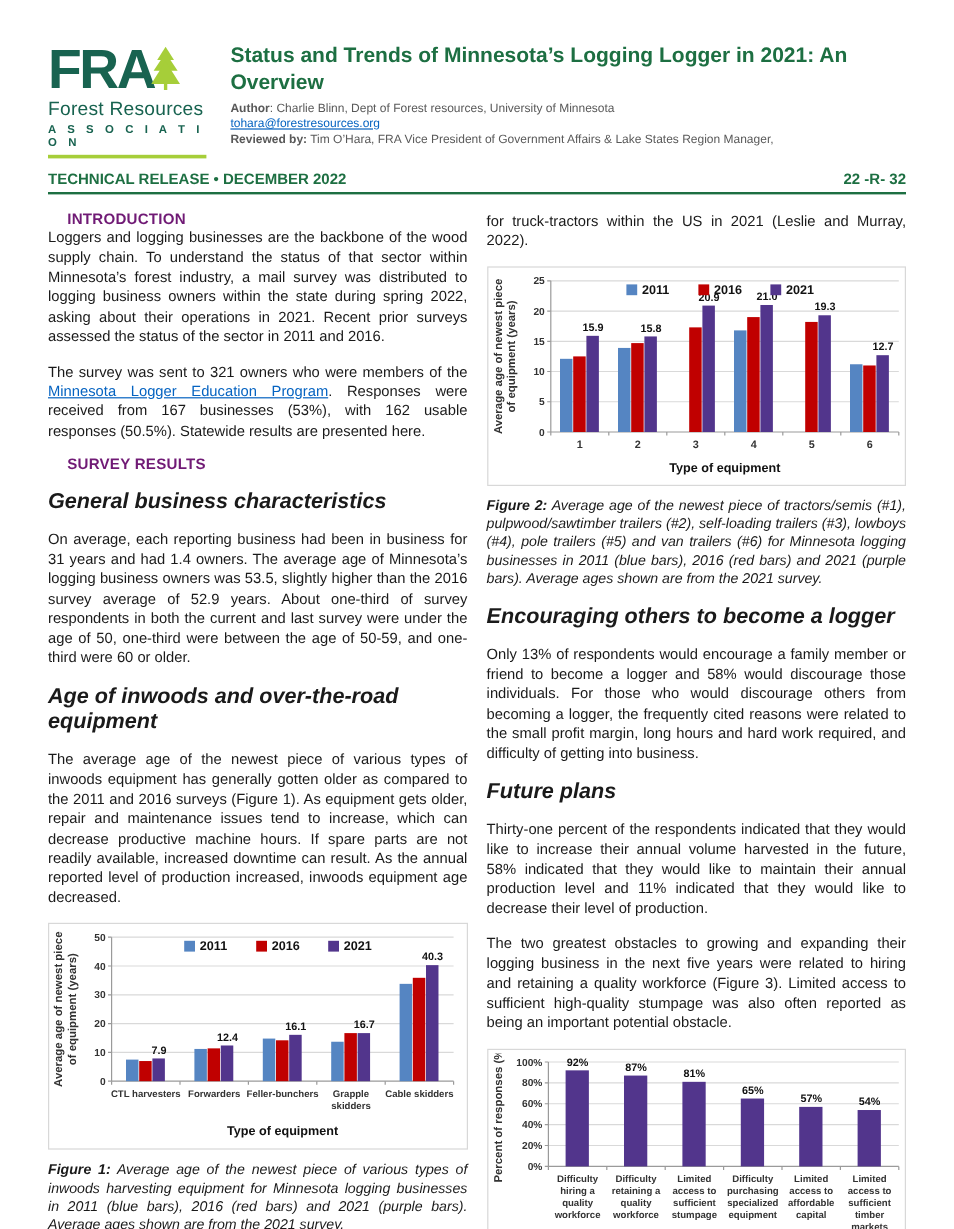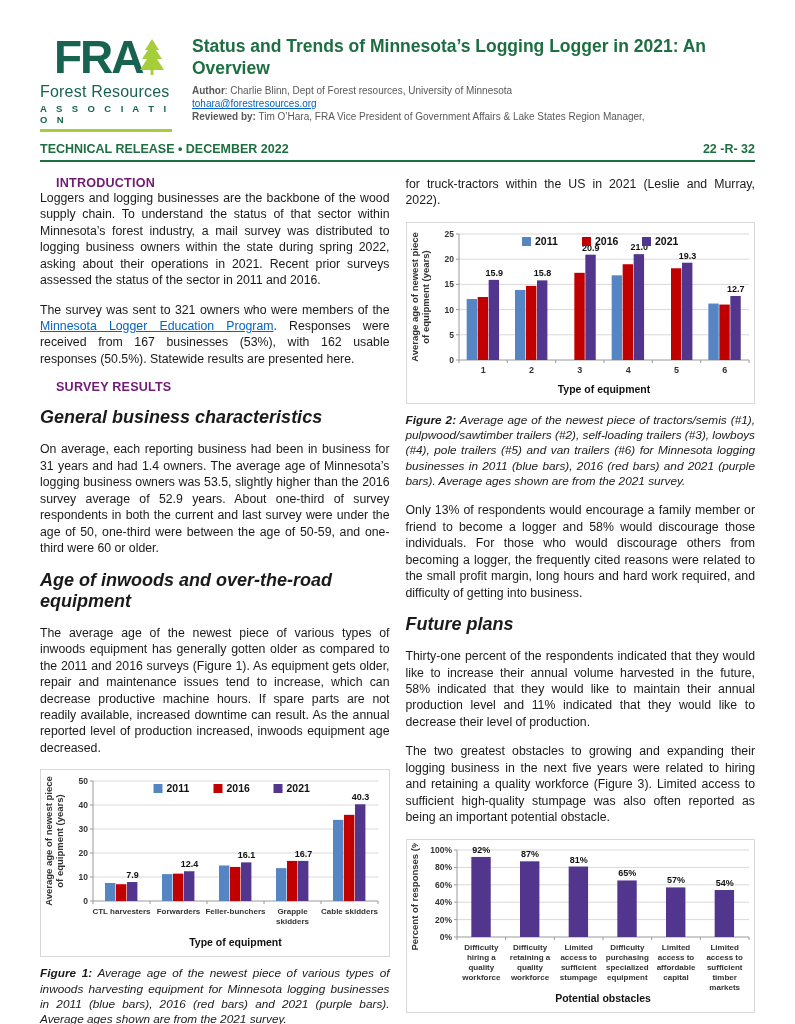--- a/index.html
+++ b/index.html
@@ -2,21 +2,21 @@
 <html><head>
 <meta charset="utf-8">
 <style>
   * { box-sizing: border-box; margin: 0; padding: 0; }
   body { background: #ffffff; font-family: "Liberation Sans", sans-serif; color: #1a1a1a; }
   .page { width: 795px; min-height: 1024px; background: #fff; padding: 36px 40px 20px 40px; position: relative; }
 
   
   .header-top { display: flex; align-items: flex-start; }
   .logo-block { width: 142px; flex: 0 0 142px; }
-  .logo-acronym { position: relative; font-size: 46px; font-weight: 800; letter-spacing: -2px; color: #186350; line-height: 0.95; font-family: "Liberation Sans", sans-serif; margin-left: 14px; }
+  .logo-acronym { position: relative; font-size: 46px; font-weight: 800; letter-spacing: -2px; color: #186350; line-height: 0.95; font-family: "Liberation Sans", sans-serif; }
   .logo-tree { position: absolute; left: 86px; top: 2px; }
   .logo-name { font-size: 16px; color: #186350; margin-top: 3px; font-weight: 500; letter-spacing: 0.2px; }
   .logo-assoc { font-size: 9.5px; color: #186350; font-weight: 700; letter-spacing: 3.4px; margin-top: 2px; }
   .logo-bar { height: 3px; background: #A6CE39; width: 132px; margin-top: 4px; }
   .title-block { flex: 1; padding-left: 10px; }
   .doc-title { color: #1D6F42; font-size: 17.5px; font-weight: 700; line-height: 1.25; margin-bottom: 4px; }
   .byline { font-size: 10px; color: #595959; line-height: 1.32; }
   .byline b { color: #595959; }
   .email-link, .text-link { color: #0563C1; text-decoration: underline; cursor: pointer; }
   .release-row { display: flex; justify-content: space-between; margin-top: 10px; gap: 15px; }
@@ -216,20 +216,21 @@
             <text x="126" y="19" class="legend">2011</text>
             <rect x="173" y="11" width="9" height="9" fill="#C00000"></rect>
             <text x="186" y="19" class="legend">2016</text>
             <rect x="233" y="11" width="9" height="9" fill="#52358C"></rect>
             <text x="246" y="19" class="legend">2021</text>
             <text x="195" y="167" text-anchor="middle" class="xlabel">Type of equipment</text>
             <text text-anchor="middle" class="ylabel" transform="translate(9,71) rotate(-90)">Average age of newest piece</text>
             <text text-anchor="middle" class="ylabel" transform="translate(20,71) rotate(-90)">of equipment (years)</text>
           </svg></div>
       <p class="caption"><span class="cap-label">Figure 2:</span><span> Average age of the newest piece of tractors/semis (#1), pulpwood/sawtimber trailers (#2), self-loading trailers (#3), lowboys (#4), pole trailers (#5) and van trailers (#6) for Minnesota logging businesses in 2011 (blue bars), 2016 (red bars) and 2021 (purple bars). Average ages shown are from the 2021 survey.</span></p>
+      <div class="sub-heading">Encouraging others to become a logger</div>
       <p class="body">Only 13% of respondents would encourage a family member or friend to become a logger and 58% would discourage those individuals. For those who would discourage others from becoming a logger, the frequently cited reasons were related to the small profit margin, long hours and hard work required, and difficulty of getting into business.</p>
       <div class="sub-heading">Future plans</div>
       <p class="body">Thirty-one percent of the respondents indicated that they would like to increase their annual volume harvested in the future, 58% indicated that they would like to maintain their annual production level and 11% indicated that they would like to decrease their level of production.</p>
       <p class="body">The two greatest obstacles to growing and expanding their logging business in the next five years were related to hiring and retaining a quality workforce (Figure 3). Limited access to sufficient high-quality stumpage was also often reported as being an important potential obstacle.</p>
       <div class="figure-box"><svg width="348" height="162" viewBox="0 0 348 162">
             <line x1="48" x2="340" y1="76.60000000000001" y2="76.60000000000001" stroke="#d9d9d9" stroke-width="1"></line>
             <line x1="48" x2="340" y1="59.199999999999996" y2="59.199999999999996" stroke="#d9d9d9" stroke-width="1"></line>
             <line x1="48" x2="340" y1="41.800000000000004" y2="41.800000000000004" stroke="#d9d9d9" stroke-width="1"></line>
             <line x1="48" x2="340" y1="24.399999999999995" y2="24.399999999999995" stroke="#d9d9d9" stroke-width="1"></line>
             <line x1="48" x2="340" y1="7" y2="7" stroke="#d9d9d9" stroke-width="1"></line>

